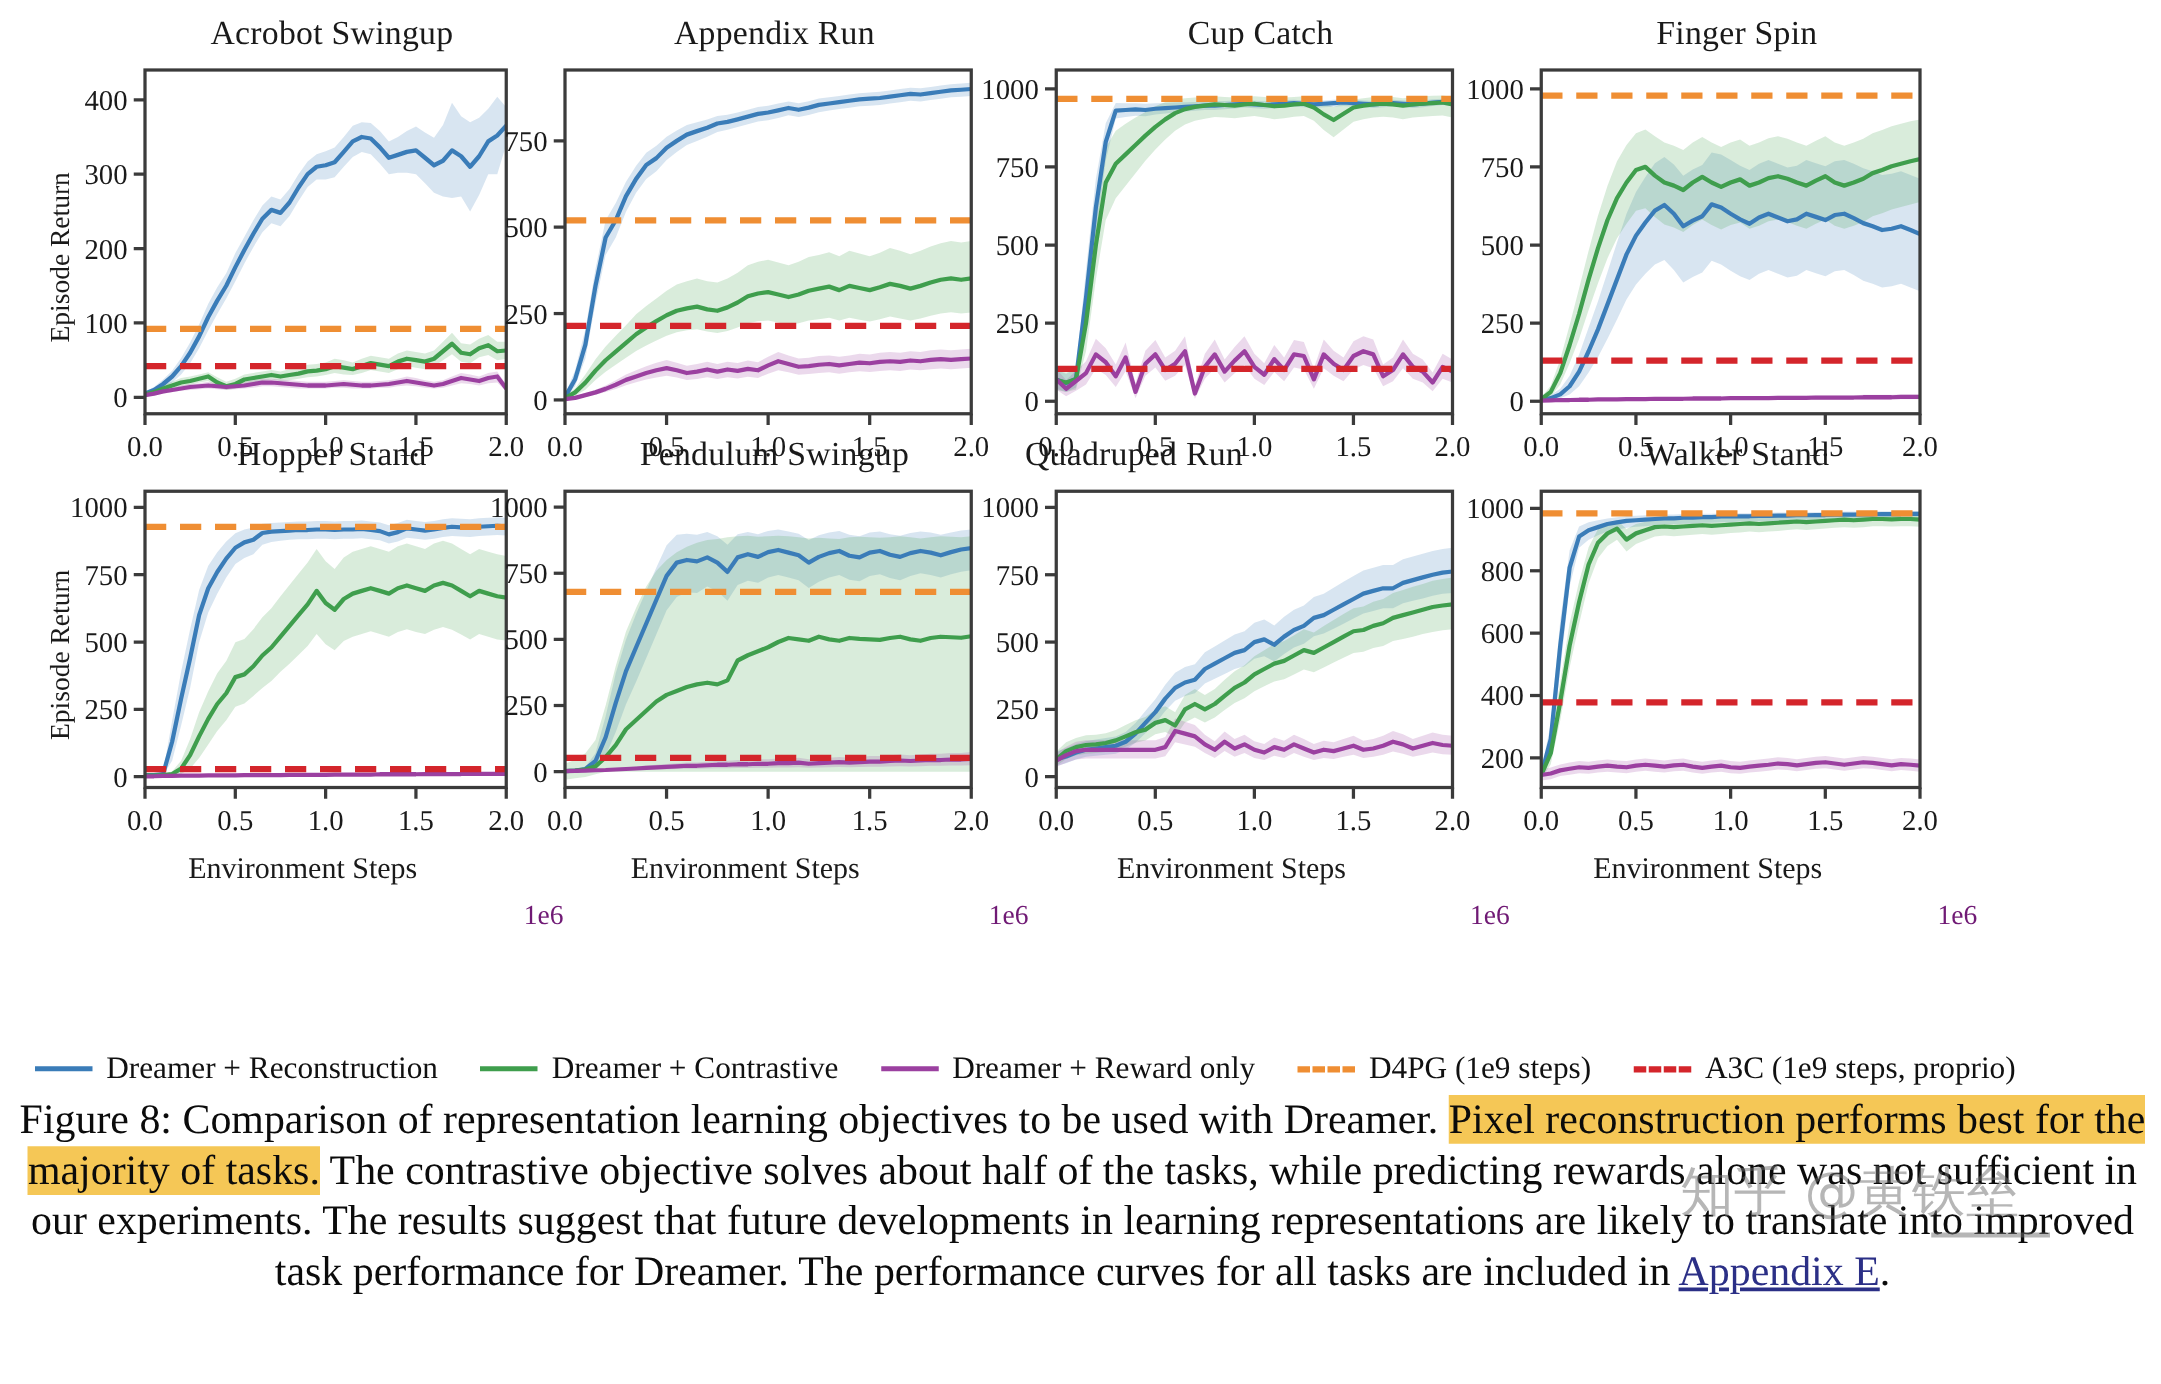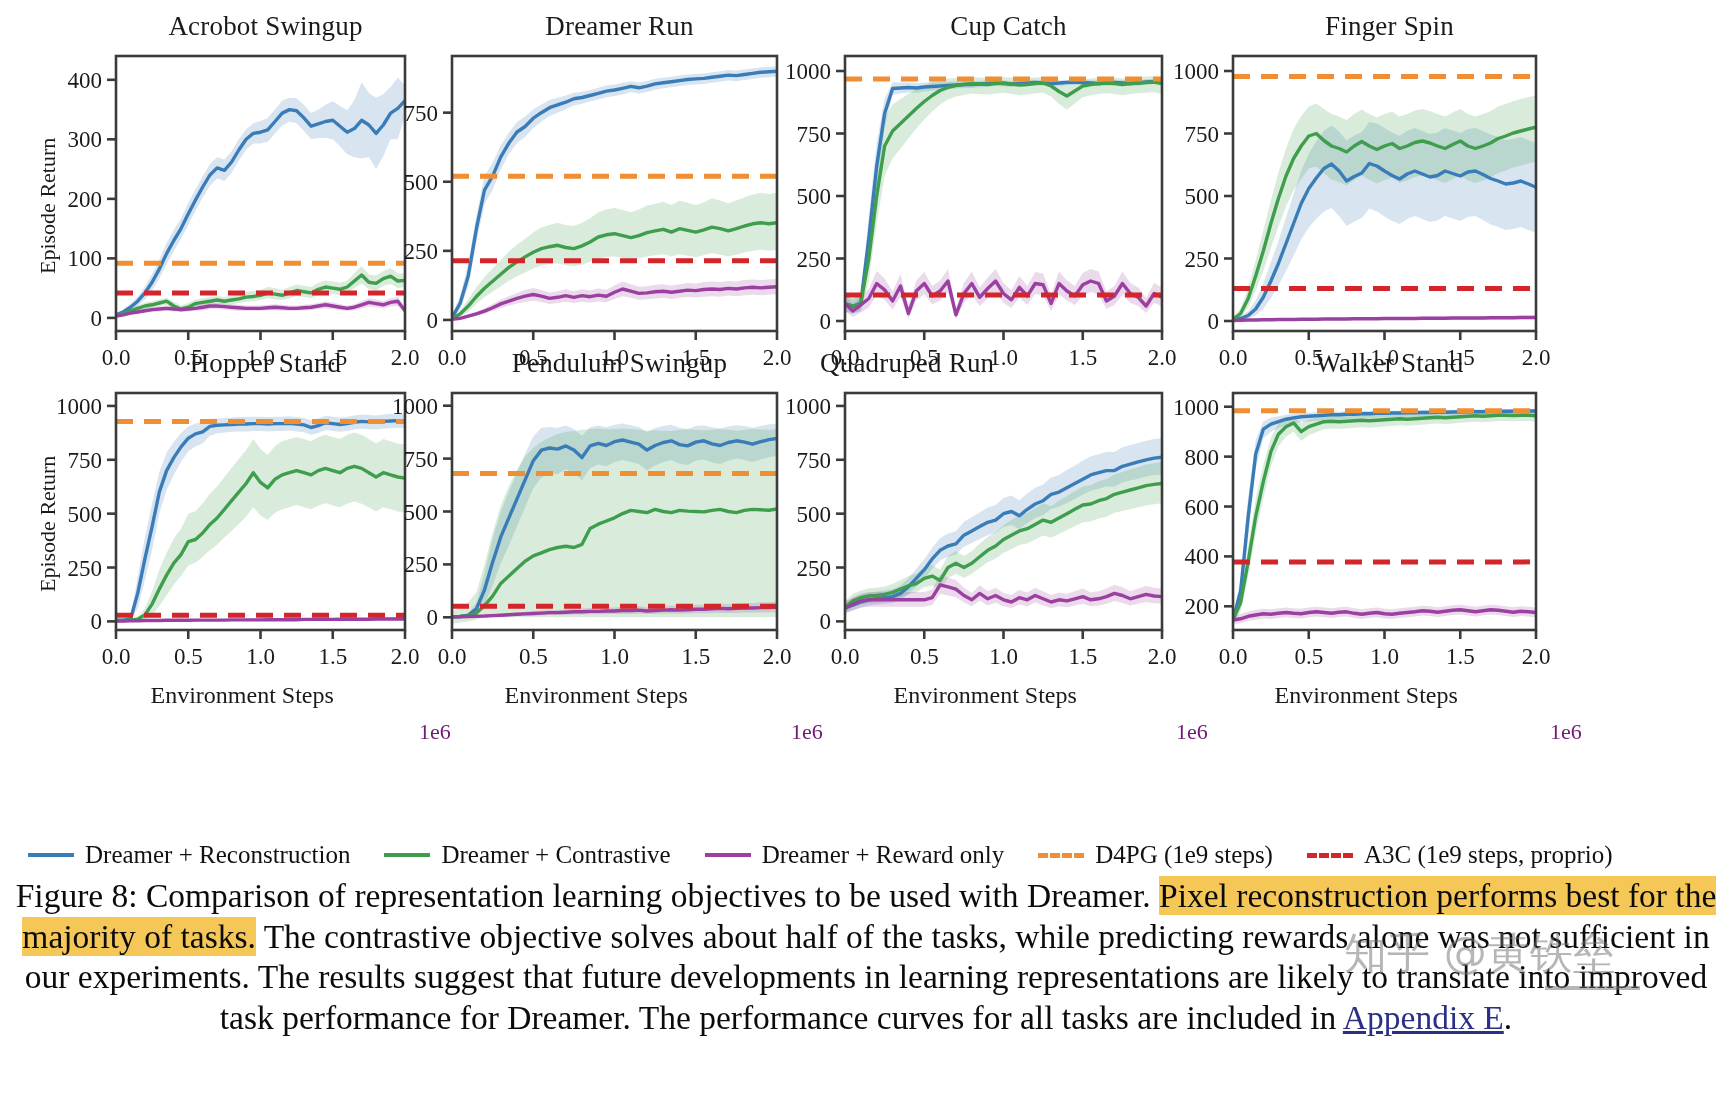--- a/index.html
+++ b/index.html
@@ -63,21 +63,21 @@
         <line x1="239.5" x2="239.5" y1="320" y2="329" stroke="#3b3b3b" stroke-width="2.6"></line>
         <text class="tick-text" x="239.5" y="354" text-anchor="middle">1.0</text>
         <line x1="311.75" x2="311.75" y1="320" y2="329" stroke="#3b3b3b" stroke-width="2.6"></line>
         <text class="tick-text" x="311.75" y="354" text-anchor="middle">1.5</text>
         <line x1="384" x2="384" y1="320" y2="329" stroke="#3b3b3b" stroke-width="2.6"></line>
         <text class="tick-text" x="384" y="354" text-anchor="middle">2.0</text>
       </svg>
       <div class="ylabel" style="left: 14px; top: 262.5px;">Episode Return</div>
     </div>
     <div class="panel" style="left: 357px; top: 11px; width: 455px; height: 385px;">
-      <div class="panel-title" style="left: 0px; top: 0px; width: 455px; text-align: center; padding-left: 70px; box-sizing: border-box;">Dreamer Run</div>
+      <div class="panel-title" style="left: 0px; top: 0px; width: 455px; text-align: center; padding-left: 70px; box-sizing: border-box;">Appendix Run</div>
       <svg width="455" height="385" style="position: absolute; left: 0px; top: 0px;">
         <defs>
           <clipPath id="clip1">
             <rect x="95" y="45" width="325" height="275"></rect>
           </clipPath>
         </defs>
         <g clip-path="url(#clip1)">
           <path d="M95.0,304.5 L103.1,285.2 L111.3,252.3 L119.4,203.9 L127.5,165.2 L135.6,151.4 L143.8,134.3 L151.9,121.6 L160.0,111.1 L168.1,105.5 L176.3,98.3 L184.4,93.4 L192.5,88.9 L200.6,86.7 L208.8,84.5 L216.9,81.8 L225.0,80.7 L233.1,79.0 L241.3,76.8 L249.4,74.6 L257.5,73.5 L265.6,71.8 L273.8,70.2 L281.9,71.5 L290.0,69.9 L298.1,67.7 L306.3,66.8 L314.4,65.7 L322.5,64.6 L330.6,63.5 L338.8,63.0 L346.9,62.4 L355.0,61.3 L363.1,60.2 L371.3,59.1 L379.4,59.6 L387.5,58.5 L395.6,57.4 L403.8,56.3 L411.9,55.8 L420.0,55.2 L420.0,65.7 L411.9,66.3 L403.8,66.8 L395.6,67.9 L387.5,69.0 L379.4,70.2 L371.3,69.6 L363.1,70.7 L355.0,71.8 L346.9,72.9 L338.8,73.5 L330.6,74.0 L322.5,75.1 L314.4,76.2 L306.3,77.3 L298.1,78.7 L290.0,80.9 L281.9,82.6 L273.8,81.2 L265.6,83.4 L257.5,85.1 L249.4,86.2 L241.3,88.4 L233.1,90.6 L225.0,92.8 L216.9,94.5 L208.8,98.3 L200.6,101.7 L192.5,105.0 L184.4,110.5 L176.3,116.9 L168.1,126.0 L160.0,132.1 L151.9,143.1 L143.8,158.3 L135.6,179.0 L127.5,192.9 L119.4,231.6 L111.3,275.8 L103.1,297.9 L95.0,308.4 Z" fill="#3a7cb8" fill-opacity="0.20" stroke="none"></path>
           <path d="M95.0,306.2 L103.1,299.5 L111.3,288.5 L119.4,276.3 L127.5,266.1 L135.6,257.5 L143.8,249.2 L151.9,240.4 L160.0,233.8 L168.1,227.7 L176.3,221.6 L184.4,216.6 L192.5,213.9 L200.6,211.7 L208.8,213.9 L216.9,215.0 L225.0,211.7 L233.1,207.2 L241.3,201.2 L249.4,198.4 L257.5,196.7 L265.6,198.9 L273.8,201.2 L281.9,198.4 L290.0,194.5 L298.1,192.9 L306.3,190.7 L314.4,194.0 L322.5,189.5 L330.6,191.8 L338.8,194.0 L346.9,191.2 L355.0,187.3 L363.1,189.5 L371.3,192.3 L379.4,189.5 L387.5,186.2 L395.6,183.5 L403.8,181.8 L411.9,182.9 L420.0,181.8 L420.0,239.0 L411.9,239.8 L403.8,238.7 L395.6,239.8 L387.5,241.5 L379.4,243.7 L371.3,245.4 L363.1,243.7 L355.0,242.1 L346.9,244.3 L338.8,246.2 L330.6,244.8 L322.5,243.2 L314.4,245.4 L306.3,243.2 L298.1,244.3 L290.0,245.4 L281.9,247.6 L273.8,248.7 L265.6,247.0 L257.5,245.4 L249.4,245.9 L241.3,247.6 L233.1,250.9 L225.0,253.7 L216.9,255.3 L208.8,254.2 L200.6,252.3 L192.5,253.1 L184.4,254.8 L176.3,257.5 L168.1,261.4 L160.0,265.3 L151.9,269.7 L143.8,275.2 L135.6,280.8 L127.5,286.3 L119.4,292.9 L111.3,300.7 L103.1,305.6 L95.0,308.4 Z" fill="#3f9e4d" fill-opacity="0.20" stroke="none"></path>
           <path d="M95.0,307.6 L103.1,306.2 L111.3,303.4 L119.4,300.7 L127.5,297.3 L135.6,293.2 L143.8,288.5 L151.9,285.2 L160.0,281.9 L168.1,279.1 L176.3,276.9 L184.4,279.1 L192.5,281.6 L200.6,280.2 L208.8,278.3 L216.9,280.2 L225.0,278.3 L233.1,279.4 L241.3,277.4 L249.4,278.8 L257.5,274.4 L265.6,270.5 L273.8,273.3 L281.9,275.8 L290.0,275.2 L298.1,273.8 L306.3,273.3 L314.4,274.4 L322.5,273.3 L330.6,271.9 L338.8,272.5 L346.9,271.1 L355.0,270.5 L363.1,271.1 L371.3,270.0 L379.4,270.5 L387.5,269.1 L395.6,268.6 L403.8,269.1 L411.9,268.6 L420.0,268.0 L420.0,283.2 L411.9,283.8 L403.8,284.3 L395.6,283.8 L387.5,284.3 L379.4,285.2 L371.3,284.6 L363.1,285.7 L355.0,285.2 L346.9,285.7 L338.8,286.6 L330.6,286.0 L322.5,286.8 L314.4,287.9 L306.3,286.8 L298.1,287.4 L290.0,288.2 L281.9,288.8 L273.8,286.8 L265.6,285.2 L257.5,287.9 L249.4,291.3 L241.3,290.4 L233.1,291.8 L225.0,290.7 L216.9,292.1 L208.8,290.7 L200.6,292.1 L192.5,292.9 L184.4,291.0 L176.3,289.6 L168.1,291.0 L160.0,292.6 L151.9,294.8 L143.8,297.1 L135.6,300.1 L127.5,302.6 L119.4,304.8 L111.3,306.5 L103.1,308.1 L95.0,308.9 Z" fill="#9b40a0" fill-opacity="0.20" stroke="none"></path>

